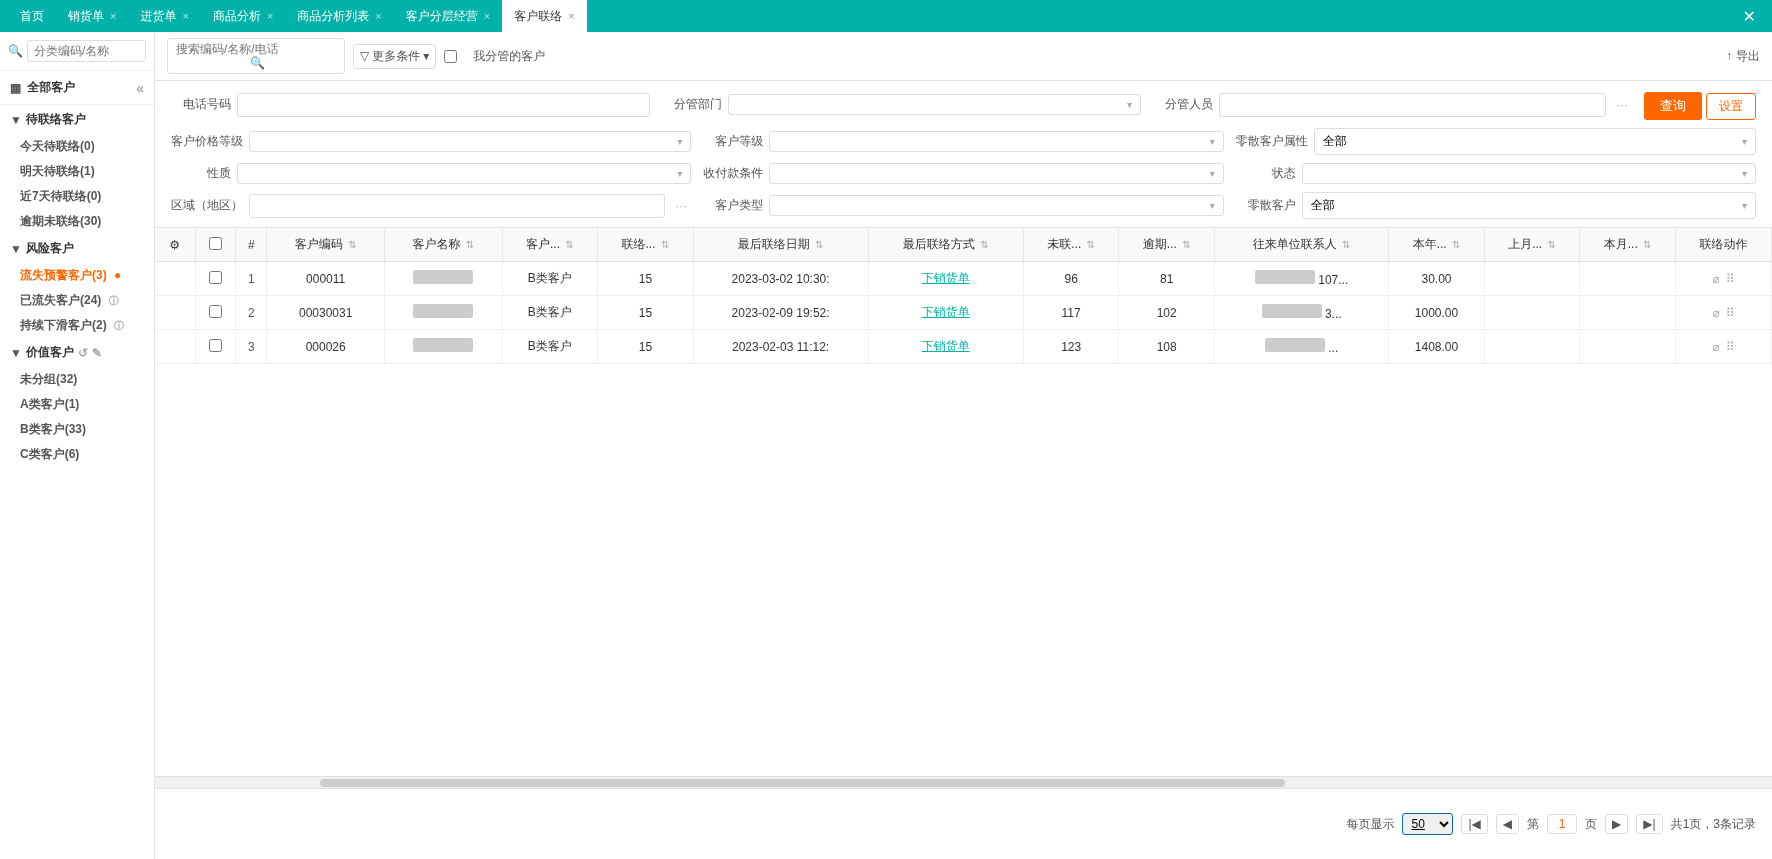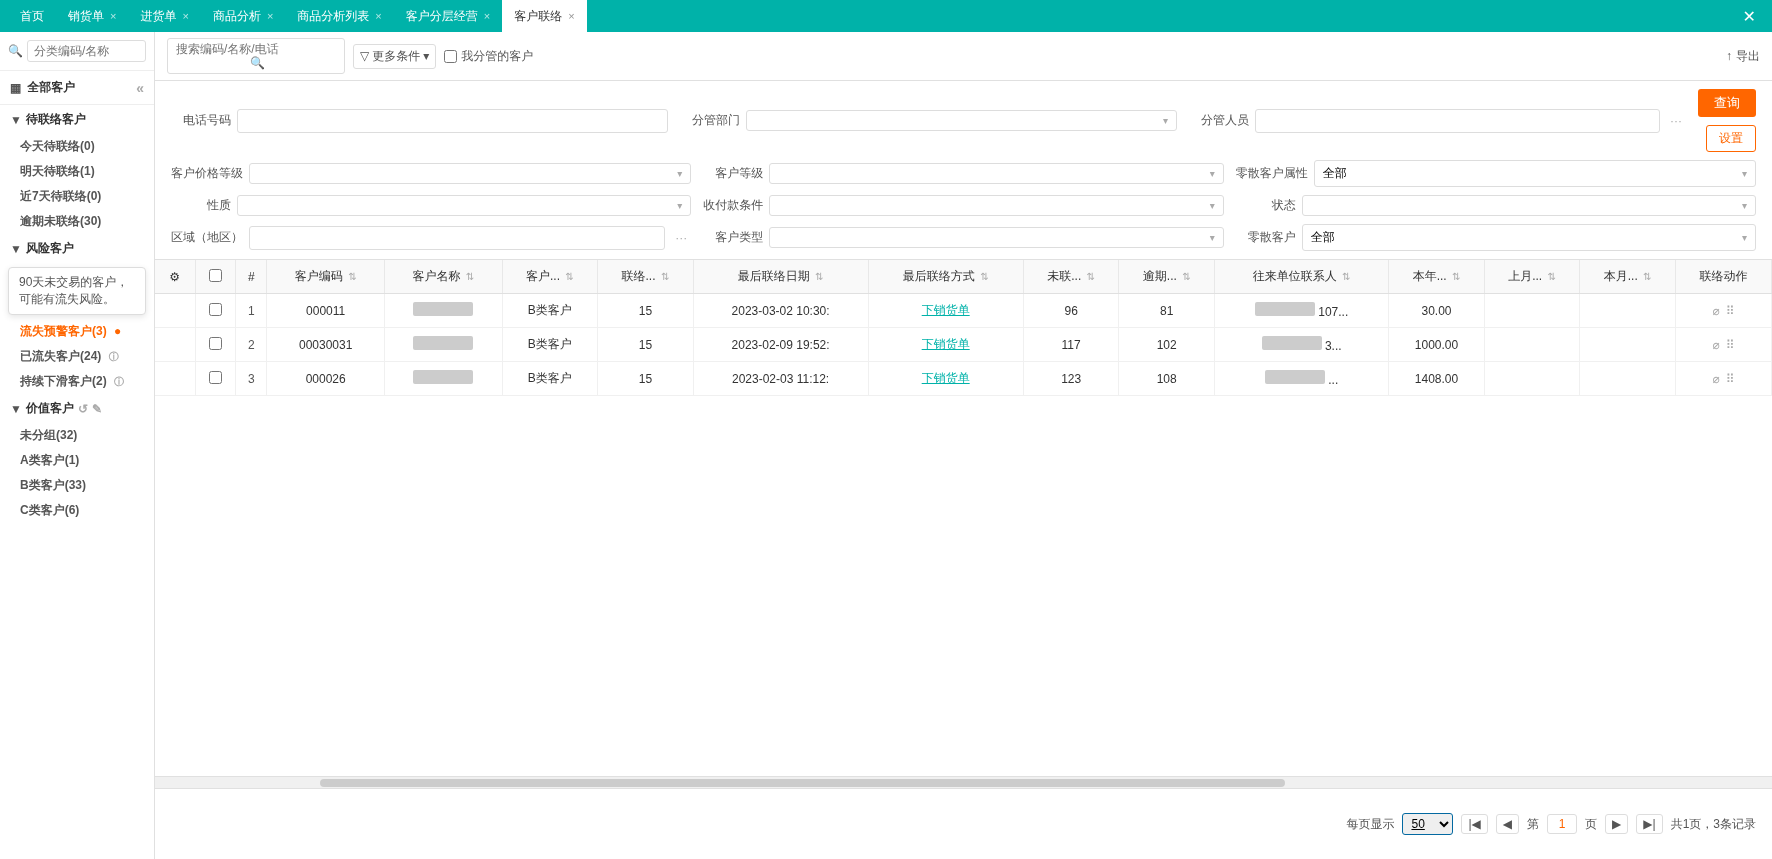--- a/index.html
+++ b/index.html
@@ -153,21 +153,21 @@
       cursor: pointer;
       gap: 3px;
       padding: 3px 6px;
       border: 1px solid #ddd;
       border-radius: 3px;
     }
     .filter-icon { color: #555; }
     .my-customers {
       display: flex;
       align-items: center;
-      gap: 4px;
+      gap: 16px;
       color: #555;
       cursor: pointer;
     }
     .export-btn {
       margin-left: auto;
       display: flex;
       align-items: center;
       gap: 4px;
       color: #555;
       cursor: pointer;
@@ -230,21 +230,20 @@
       color: #ff6600;
       border: 1px solid #ff6600;
       border-radius: 3px;
       padding: 4px 12px;
       cursor: pointer;
       font-size: 12px;
       margin-top: 4px;
     }
     .filter-actions {
       display: flex;
-      flex-direction: column;
       align-items: flex-end;
       gap: 4px;
       margin-left: auto;
     }
 
     
     .table-container {
       flex: 1;
       overflow: auto;
       background: #fff;
@@ -405,23 +404,20 @@
     <div class="sidebar-item">
       <span>近7天待联络(0)</span>
     </div>
     <div class="sidebar-item">
       <span>逾期未联络(30)</span>
     </div>
 
     <div class="sidebar-section-title">
       <span class="arrow">▼</span>
       <span>风险客户</span>
-    </div>
-    <div class="tooltip-box">
-      <span>90天未交易的客户，可能有流失风险。</span>
     </div>
     <div class="sidebar-item active">
       <span>流失预警客户(3)</span>
       <span style="color:#ff6600;margin-left:4px;">●</span>
     </div>
     <div class="sidebar-item">
       <span>已流失客户(24)</span>
       <span style="color:#aaa;margin-left:4px;font-size:10px;">ⓘ</span>
     </div>
     <div class="sidebar-item">

